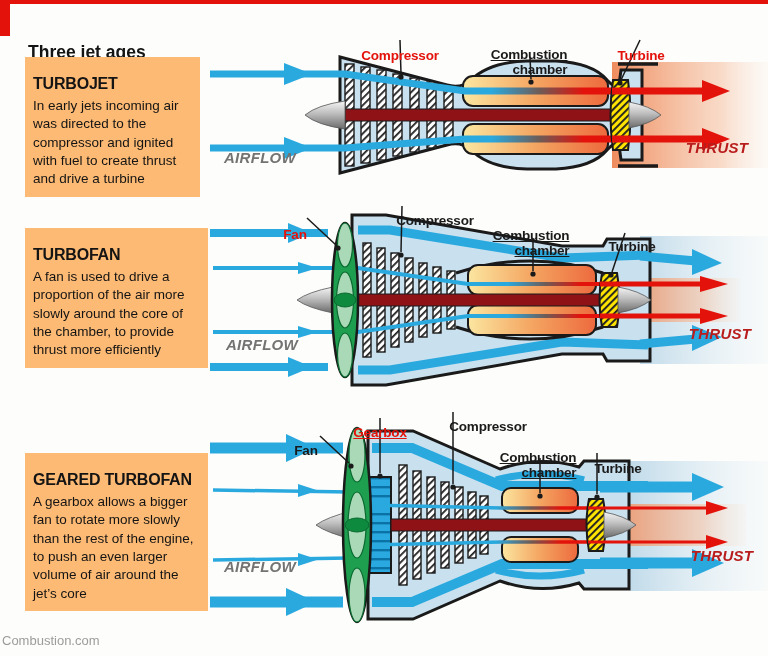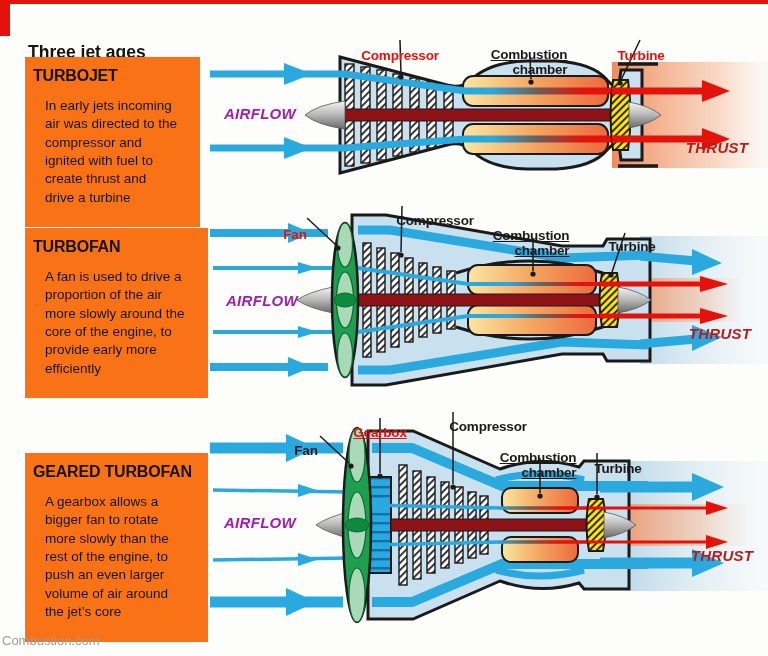--- a/index.html
+++ b/index.html
@@ -1,30 +1,30 @@
 <!DOCTYPE html>
 <html><head>
 <meta charset="utf-8">
 <style>
   html,body{margin:0;padding:0;background:#FDFDFB;}
   #page{position:relative;width:768px;height:656px;background:#FDFDFB;overflow:hidden;
         font-family:"Liberation Sans",sans-serif;}
   .redbar{position:absolute;left:0;top:0;width:768px;height:4px;background:#E3120B;}
   .redtab{position:absolute;left:0;top:0;width:10px;height:36px;background:#E3120B;}
   .title{position:absolute;left:28px;top:10px;font:bold 17.5px "Liberation Sans",sans-serif;color:#141414;margin-top:32px;}
-  .infobox{position:absolute;left:25px;background:#f97316;padding:10px 9px 8px 8px;}
+  .infobox{position:absolute;left:25px;background:#fdba74;padding:18px 9px 8px 8px;}
   .infobox h2{font:bold 16px "Liberation Sans",sans-serif;margin:0 0 4px 0;color:#141414;letter-spacing:-0.2px;}
-  .infobox p{font:13.5px/1.36 "Liberation Sans",sans-serif;margin:12px;color:#141414;}
+  .infobox p{font:13.5px/1.36 "Liberation Sans",sans-serif;margin:0;color:#141414;}
   .dlabel{position:absolute;transform:translateX(-50%);font:bold 13.5px/15px "Liberation Sans",sans-serif;
           color:#1A1A1A;letter-spacing:-0.2px;white-space:nowrap;text-align:right;margin-top:24px;}
   .dlabel.red{color:#E3120B;}
   .dlabel span{display:block;text-decoration:underline;}
   .flow{position:absolute;transform:translateX(-50%);font:italic bold 15px "Liberation Sans",sans-serif;
         letter-spacing:0.3px;white-space:nowrap;}
-  .flow.airflow{color:#a21caf;}
+  .flow.airflow{color:#737373;margin-top:44px;}
   .flow.thrust{color:#b91c1c;margin-top:32px;}
   .source{position:absolute;left:2px;top:633px;font:13px "Liberation Sans",sans-serif;color:#9C9C9C;}
   svg{position:absolute;left:0;top:0;}
 </style>
 </head>
 <body>
 
 <div id="page">
 
   <svg width="768" height="656" viewBox="0 0 768 656">
@@ -270,21 +270,21 @@
   <div class="redbar"></div>
   <div class="redtab"></div>
   <div class="title">Three jet ages</div>
 
   <div class="infobox" style="top:57px;width:158px;">
     <h2>TURBOJET</h2>
     <p>In early jets incoming air was directed to the compressor and ignited with fuel to create thrust and drive a turbine</p>
   </div>
   <div class="infobox" style="top:228px;width:166px;">
     <h2>TURBOFAN</h2>
-    <p>A fan is used to drive a proportion of the air more slowly around the core of the engine, to provide early more efficiently</p>
+    <p>A fan is used to drive a proportion of the air more slowly around the core of the chamber, to provide thrust more efficiently</p>
   </div>
   <div class="infobox" style="top:453px;width:166px;">
     <h2>GEARED TURBOFAN</h2>
     <p>A gearbox allows a bigger fan to rotate more slowly than the rest of the engine, to push an even larger volume of air around the jet’s core</p>
   </div>
 
   <div class="dlabel red" style="left:400px;top:24px;">Compressor</div>
   <div class="dlabel" style="left:529px;top:23px;">
     <span>Combustion</span>
     <span>chamber</span>

